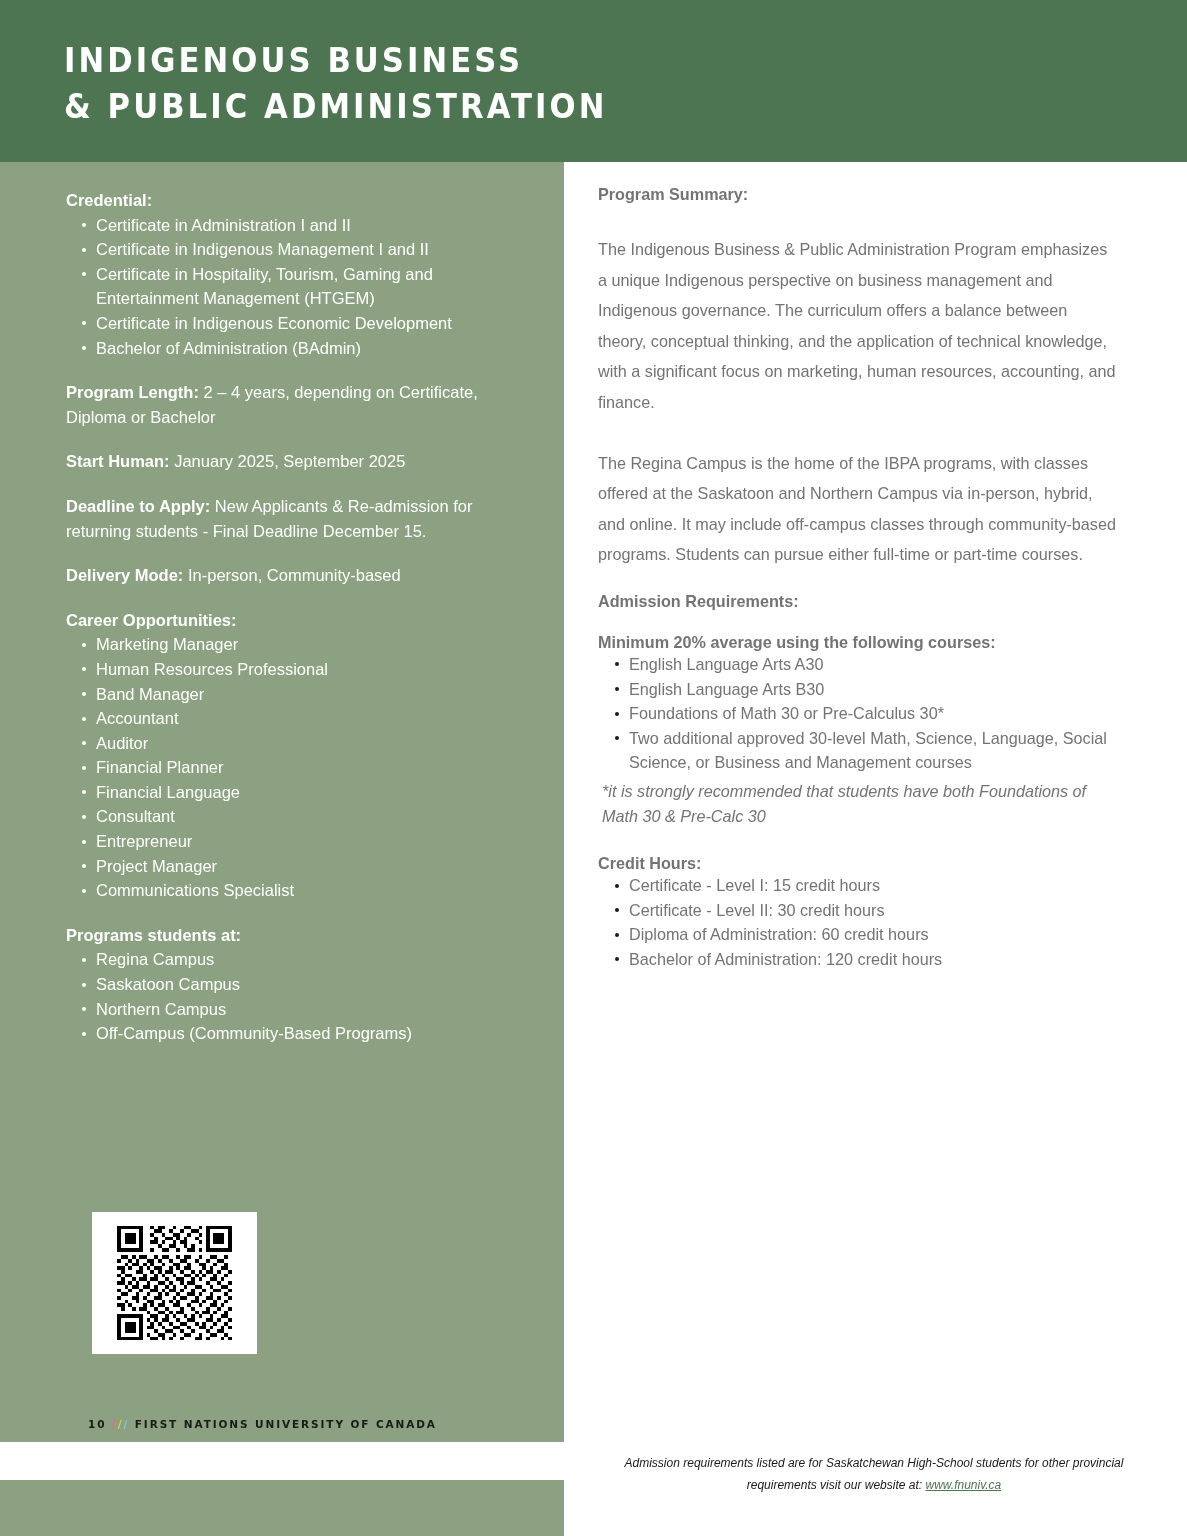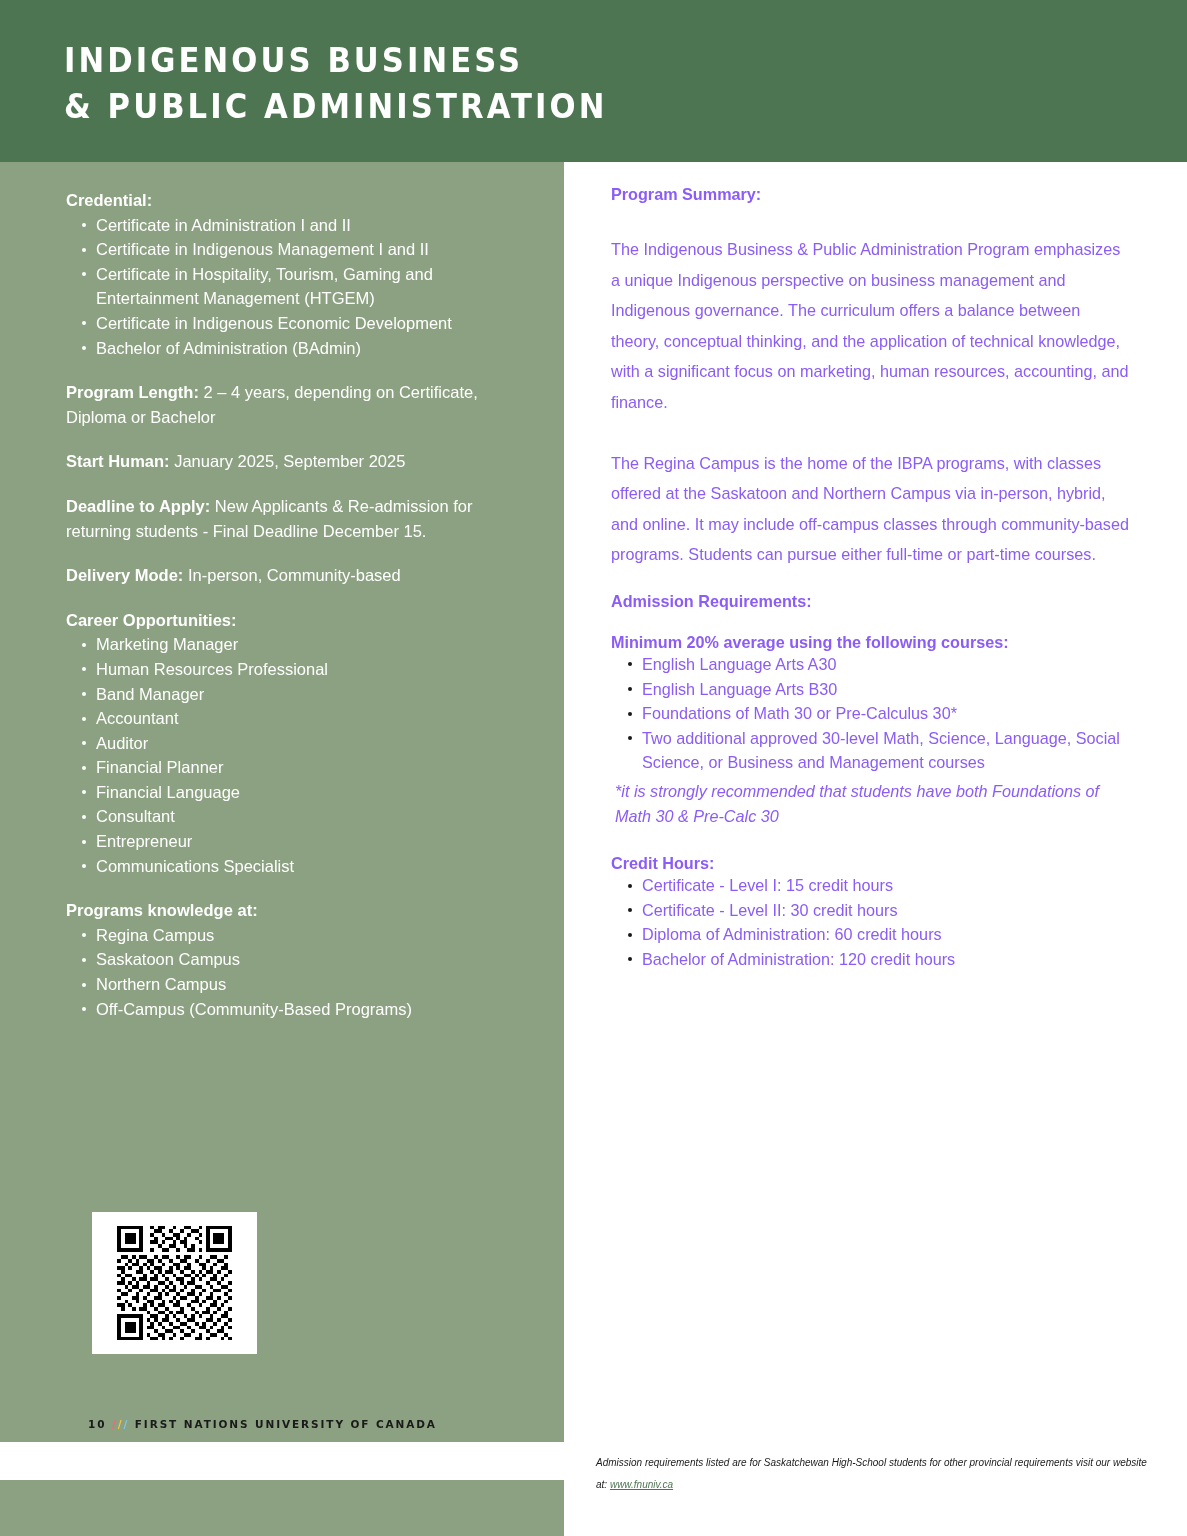--- a/index.html
+++ b/index.html
@@ -120,24 +120,24 @@
     color: #1a1a1a;
     white-space: nowrap;
   }
   .page-footer .sl1 { color: #F4667C; }
   .page-footer .sl2 { color: #F6C544; }
   .page-footer .sl3 { color: #7FC6E8; }
 
   
   .main {
     position: absolute;
-    left: 611px;
+    left: 598px;
     top: 185px;
     width: 520px;
-    color: #8b5cf6;
+    color: #737373;
     font-size: 16.2px;
   }
   .main .h { font-weight: bold; font-size: 16.2px; }
   .main p.body {
     margin: 0;
     line-height: 30.6px;
     font-size: 16.2px;
   }
   .gap-lg { height: 30px; }
   .gap-md { height: 22px; }
@@ -149,23 +149,23 @@
     line-height: 24.6px;
     margin: 4px;
   }
 
   
   .disclaimer {
     position: absolute;
     left: 596px;
     top: 1452px;
     width: 556px;
-    text-align: left;
+    text-align: center;
     font-style: italic;
-    font-size: 10px;
+    font-size: 12px;
     line-height: 22px;
     color: #1a1a1a;
   }
   .disclaimer a {
     color: #4E7551;
     text-decoration: underline;
   }
 </style>
 </head>
 <body>
@@ -209,26 +209,27 @@
       <ul class="bul">
         <li>Marketing Manager</li>
         <li>Human Resources Professional</li>
         <li>Band Manager</li>
         <li>Accountant</li>
         <li>Auditor</li>
         <li>Financial Planner</li>
         <li>Financial Language</li>
         <li>Consultant</li>
         <li>Entrepreneur</li>
+        <li>Project Manager</li>
         <li>Communications Specialist</li>
       </ul>
     </div>
 
     <div class="blk">
-      <div class="lbl">Programs knowledge at:</div>
+      <div class="lbl">Programs students at:</div>
       <ul class="bul">
         <li>Regina Campus</li>
         <li>Saskatoon Campus</li>
         <li>Northern Campus</li>
         <li>Off-Campus (Community-Based Programs)</li>
       </ul>
     </div>
 
   </div>
 </div>

